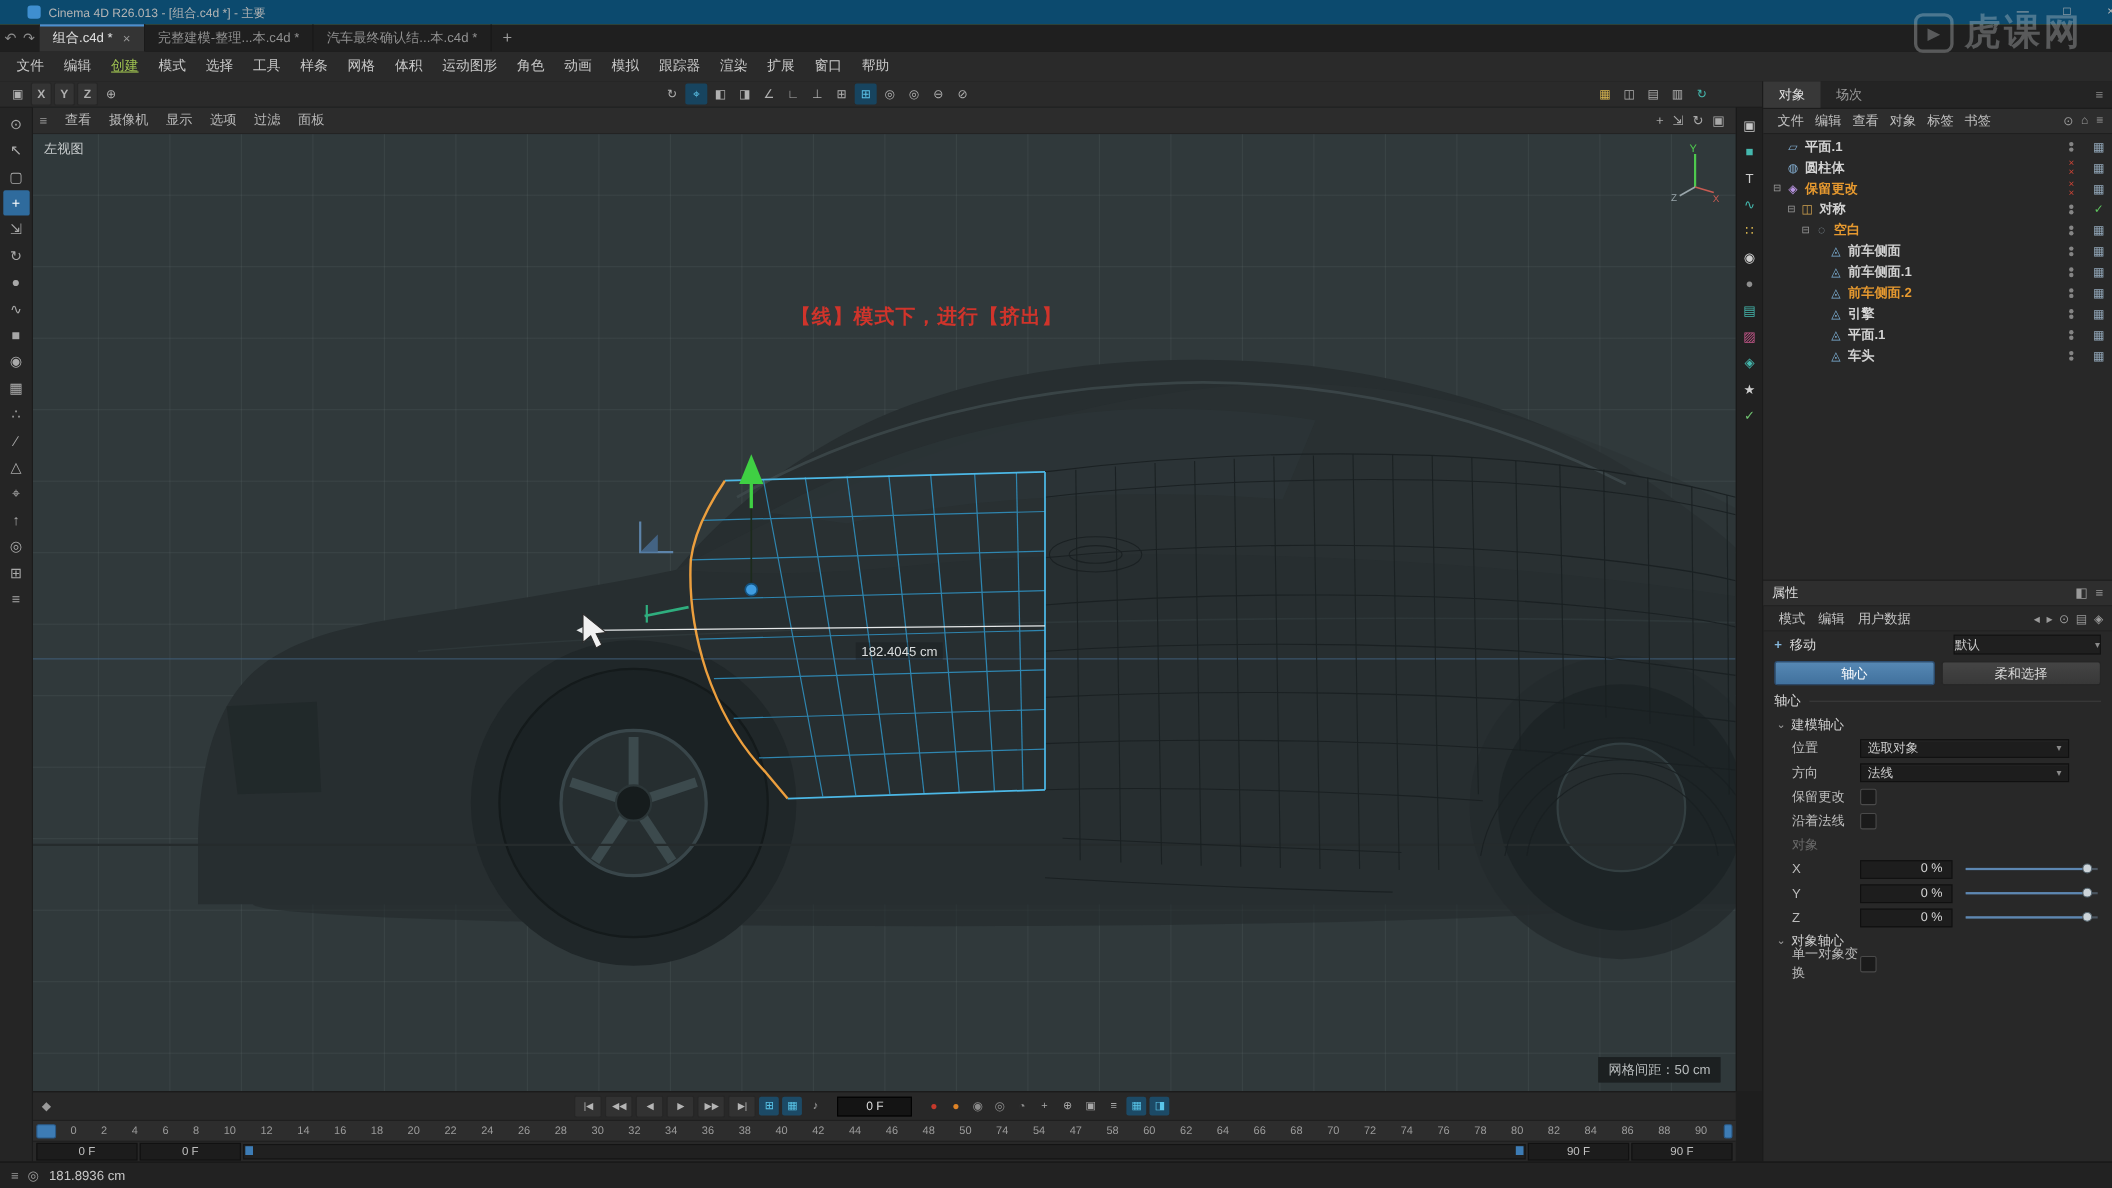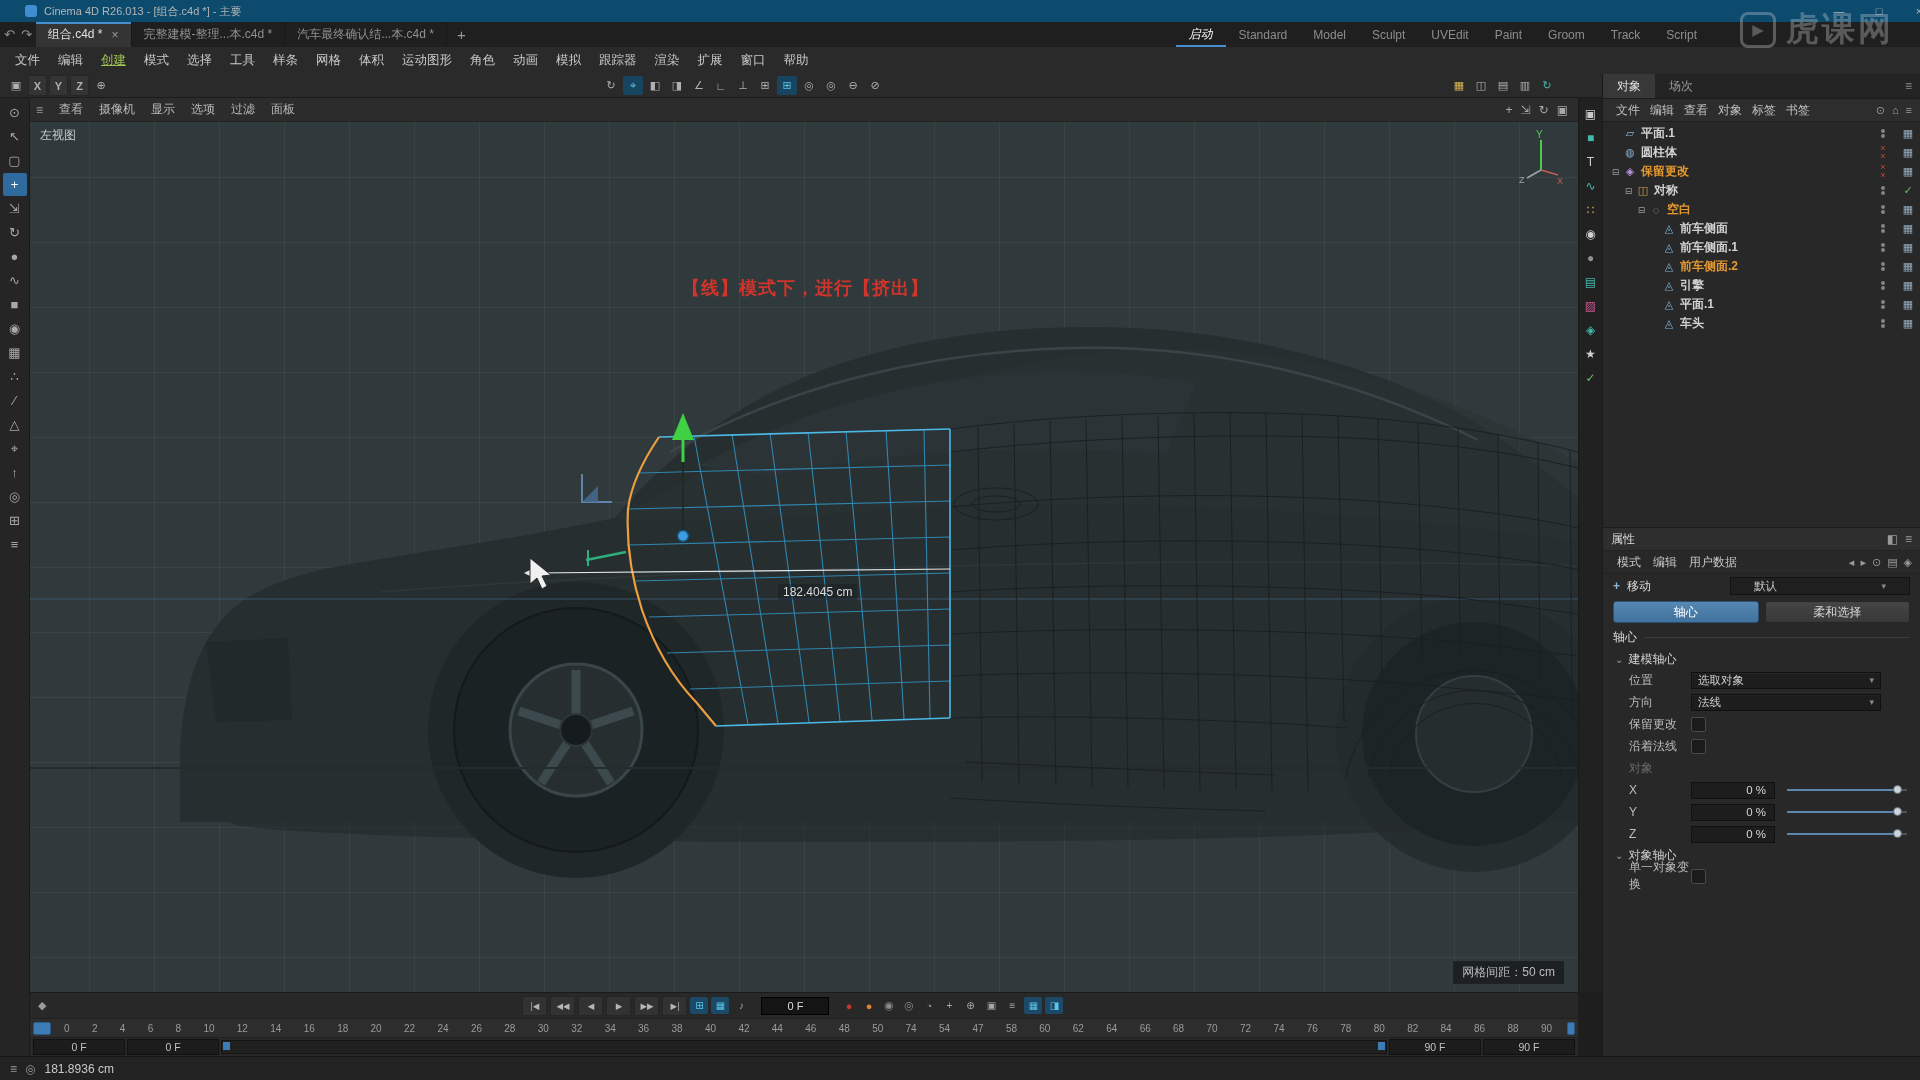--- a/index.html
+++ b/index.html
@@ -45,21 +45,21 @@
   #vp-menubar .burger{margin-right:8px;color:#9a9a9a;}
   .vp-mi{padding:0 8px;}
   #vp-view-icons{margin-left:auto;display:flex;gap:8px;margin-right:4px;}
   #vp-view-icons span{color:#a8a8a8;font-size:12px;}
   #vp-canvas{position:relative;width:1548px;height:870px;overflow:hidden;
      background-color:#30393b;
      background-image:linear-gradient(rgba(125,140,142,0.13) 1px,transparent 1px),
                       linear-gradient(90deg,rgba(125,140,142,0.13) 1px,transparent 1px);
      background-size:65px 65px;background-position:-6px -10px;}
   .vp-label{position:absolute;left:10px;top:5px;font-size:12px;color:#c5c9ca;}
-  .vp-annotation{position:absolute;left:652px;top:154px;font-size:18px;font-weight:bold;color:#d0342b;letter-spacing:1px;white-space:nowrap;}
+  .vp-annotation{position:absolute;left:689px;top:154px;font-size:18px;font-weight:bold;color:#d0342b;letter-spacing:1px;white-space:nowrap;}
   .vp-measure{position:absolute;left:748px;top:462px;font-size:12px;color:#d9dcdd;background:rgba(20,24,25,0.35);padding:1px 5px;}
   .vp-gridinfo{position:absolute;right:14px;bottom:8px;font-size:12px;color:#b9bdbe;background:rgba(25,29,30,0.88);padding:2px 8px;border:1px solid #1d2223;}
   #axis-widget{position:absolute;right:14px;top:6px;}
   
   #right-strip{position:absolute;left:1578px;top:98px;width:24px;height:894px;background:#212121;display:flex;flex-direction:column;align-items:center;padding-top:8px;gap:8px;border-left:1px solid #191919;box-sizing:border-box;}
   .rs-ico{width:18px;height:16px;display:flex;align-items:center;justify-content:center;font-size:12px;}
   
   #right-panel{position:absolute;left:1602px;top:74px;width:318px;bottom:24px;background:#282828;border-left:1px solid #1a1a1a;box-sizing:border-box;}
   .rp-tabs{height:24px;display:flex;align-items:center;background:#242424;border-bottom:1px solid #1b1b1b;}
   .rp-tab{padding:0 14px;height:100%;display:flex;align-items:center;color:#9a9a9a;}
@@ -84,21 +84,21 @@
   
   #attr-panel{border-top:1px solid #1c1c1c;}
   .attr-header{height:22px;background:#2e2e2e;display:flex;align-items:center;padding:0 8px;font-size:12px;color:#dcdcdc;border-bottom:1px solid #222;}
   #attr-header-icons{margin-left:auto;display:flex;gap:7px;color:#9a9a9a;}
   .attr-mode{height:22px;display:flex;align-items:center;gap:2px;padding:0 8px;border-bottom:1px solid #222;}
   .attr-tab{padding:0 6px;color:#c4c4c4;}
   #attr-nav{margin-left:auto;display:flex;gap:6px;color:#9a9a9a;font-size:11px;}
   .attr-tool{height:24px;display:flex;align-items:center;padding:0 10px;}
   .attr-tool .tico{color:#86b7dc;font-weight:bold;margin-right:7px;}
   .attr-tool .tlabel{color:#dadada;}
-  .preset{margin-left:auto;width:132px;height:16px;background:#1f1f1f;border:1px solid #121212;display:flex;align-items:center;padding:0 23px;color:#c9c9c9;font-size:11.5px;}
+  .preset{margin-left:auto;width:132px;height:16px;background:#1f1f1f;border:1px solid #121212;display:flex;align-items:center;padding:0 0;color:#c9c9c9;font-size:11.5px;}
   .preset .arr{margin-left:auto;color:#8a8a8a;font-size:9px;}
   .attr-btnrow{height:26px;display:flex;gap:6px;padding:3px 10px;box-sizing:border-box;}
   .abtn{flex:1;height:20px;border-radius:3px;display:flex;align-items:center;justify-content:center;font-size:12px;color:#d8d8d8;background:linear-gradient(#454545,#383838);border:1px solid #262626;}
   .abtn.on{background:linear-gradient(#5688b4,#41719d);border-color:#2c4f74;color:#fff;}
   .attr-section{display:flex;align-items:center;gap:8px;padding:5px 10px 3px;}
   .attr-section .stxt{font-size:12px;color:#d8d8d8;}
   .attr-section .line{flex:1;height:1px;background:#3c3c3c;}
   .attr-group{height:20px;display:flex;align-items:center;padding-left:12px;color:#cfcfcf;font-size:12px;gap:5px;}
   .attr-group .chev{color:#9a9a9a;font-size:10px;}
   .attr-row{height:22px;display:flex;align-items:center;padding-left:26px;box-sizing:border-box;}
@@ -166,31 +166,20 @@
           <span class="dt-close">×</span>
         </div>
         <div class="doc-tab">
           <span class="dt-label">完整建模-整理...本.c4d *</span>
         </div>
         <div class="doc-tab">
           <span class="dt-label">汽车最终确认结...本.c4d *</span>
         </div>
       </div>
     <button id="new-tab">+</button>
-    <div id="layout-tabs">
-        <span class="layout-tab active">启动</span>
-        <span class="layout-tab">Standard</span>
-        <span class="layout-tab">Model</span>
-        <span class="layout-tab">Sculpt</span>
-        <span class="layout-tab">UVEdit</span>
-        <span class="layout-tab">Paint</span>
-        <span class="layout-tab">Groom</span>
-        <span class="layout-tab">Track</span>
-        <span class="layout-tab">Script</span>
-      </div>
   </div>
 
   <div id="watermark">
     <div class="wm-logo">▶</div>
     <div class="wm-text">虎课网</div>
   </div>
 
   <div id="menubar">
     <div id="menu-items">
         <span class="menu-item">文件</span>

